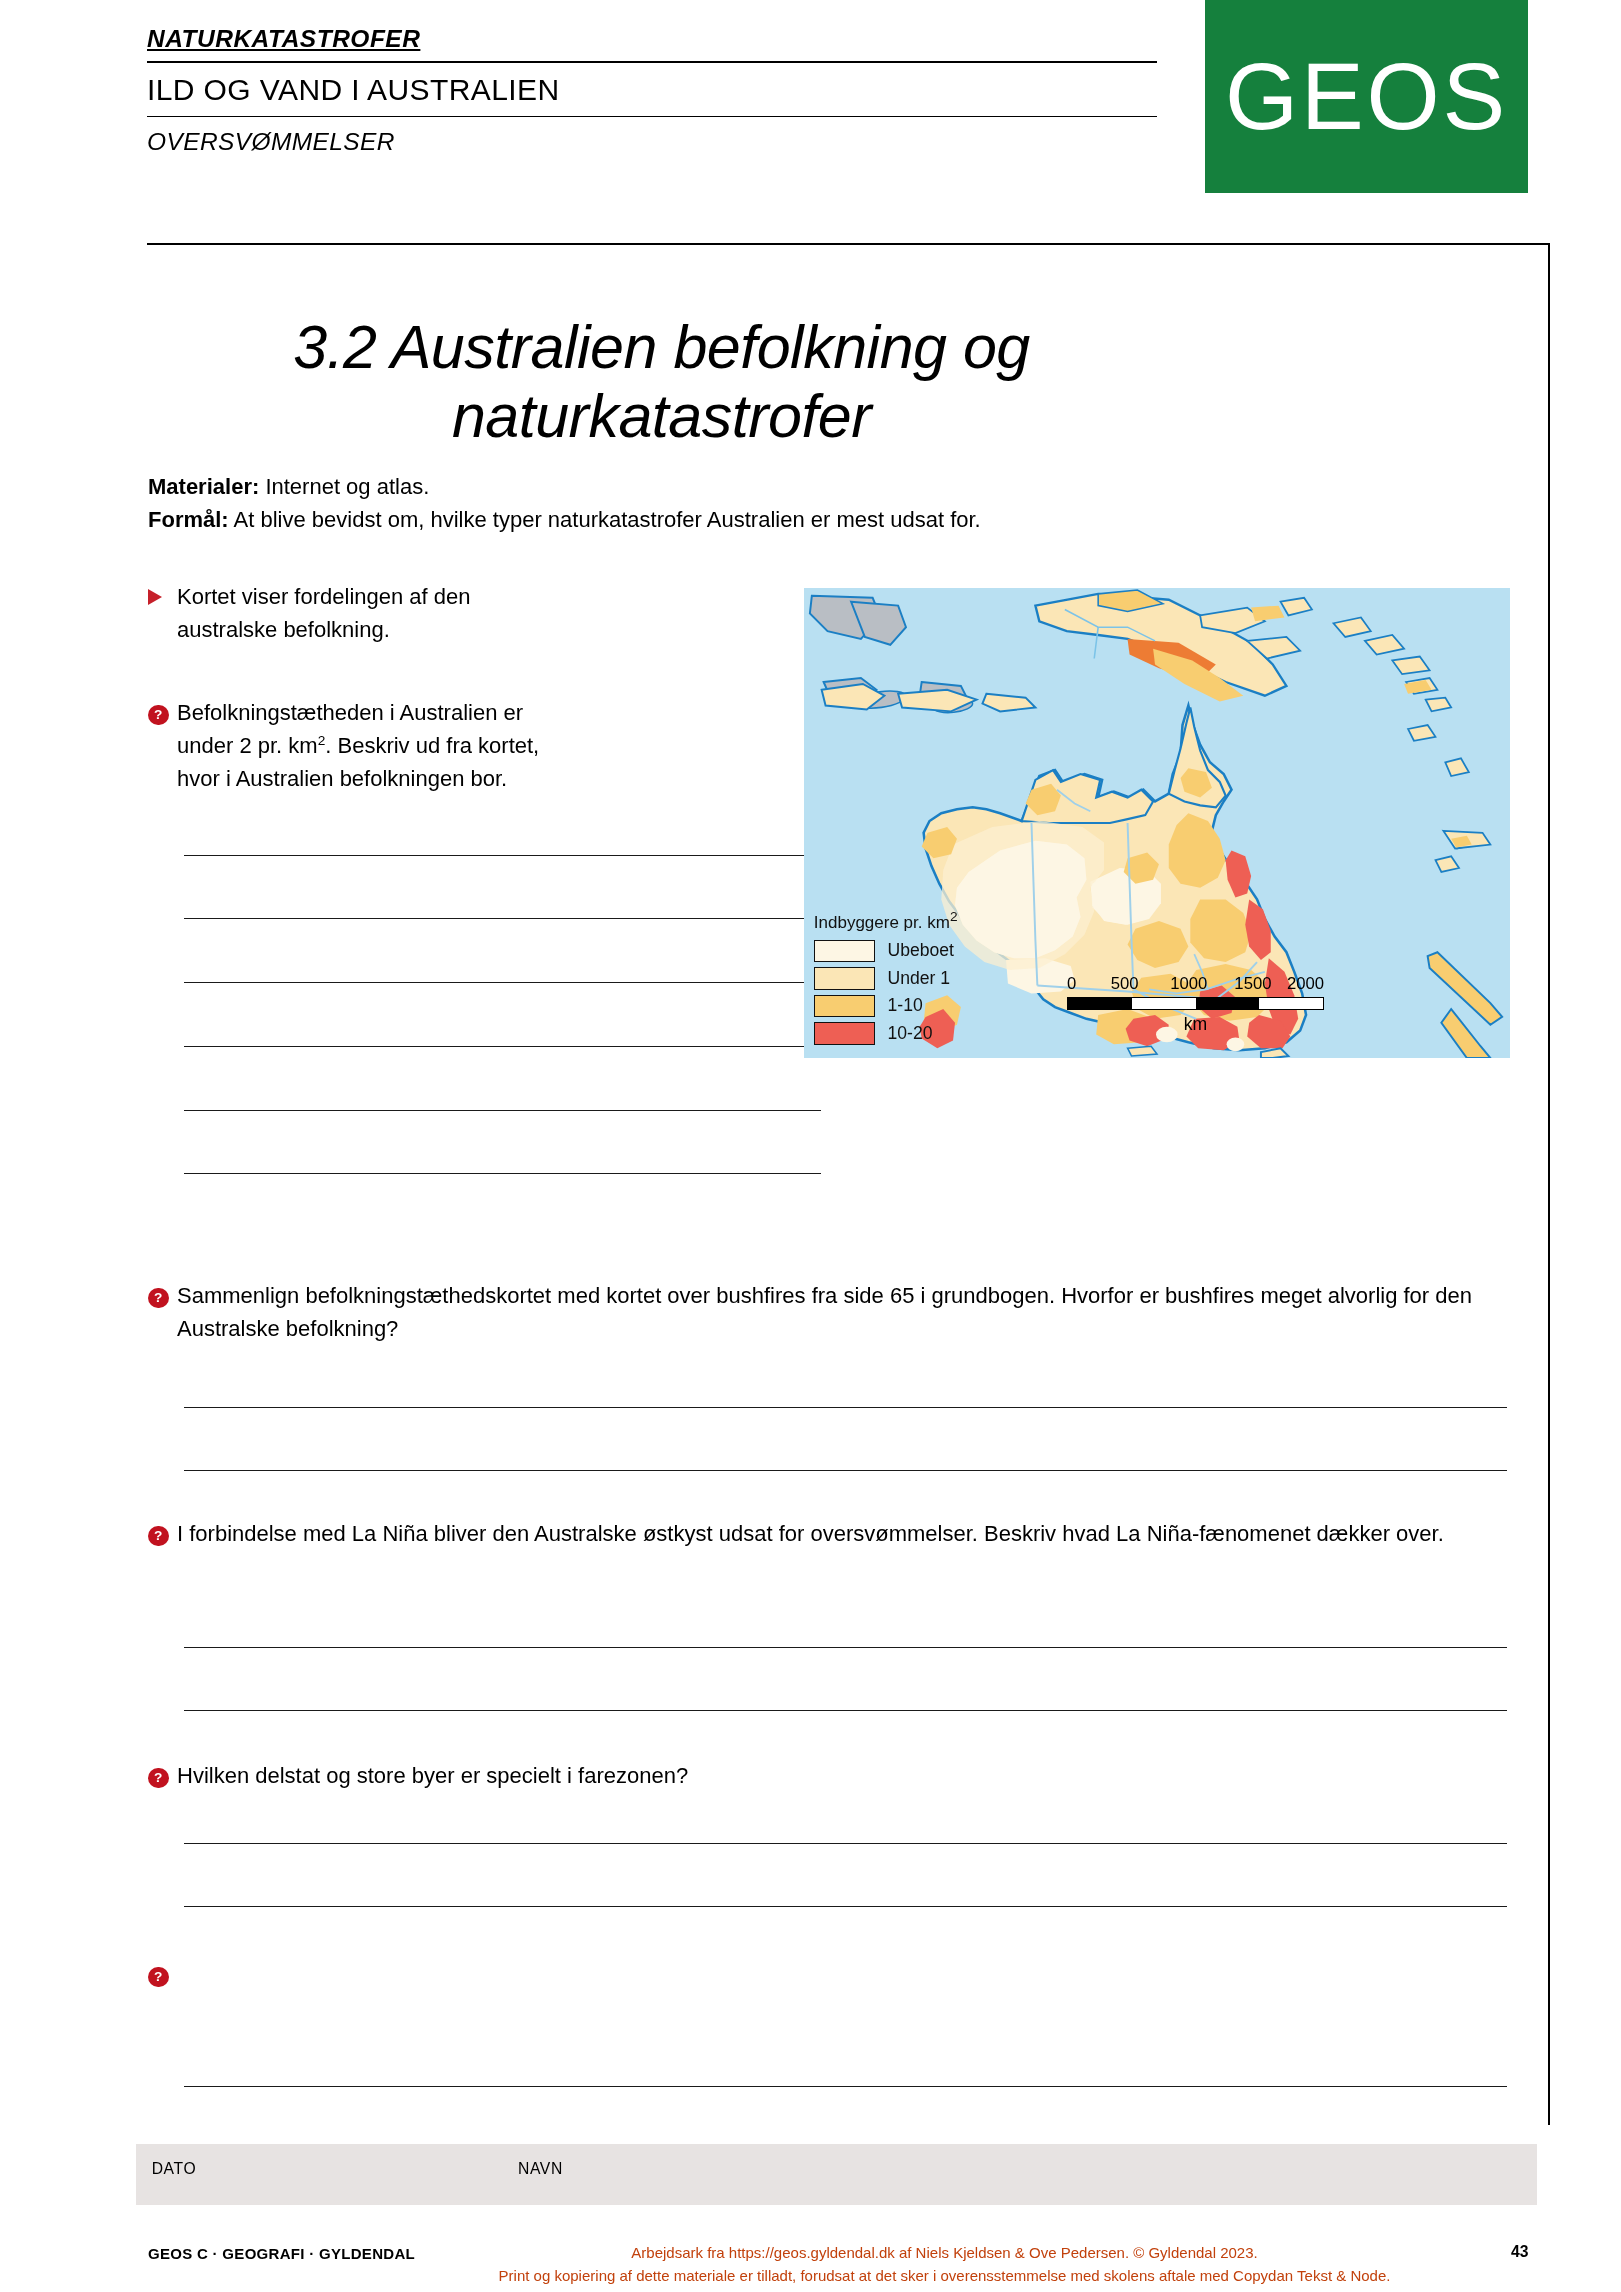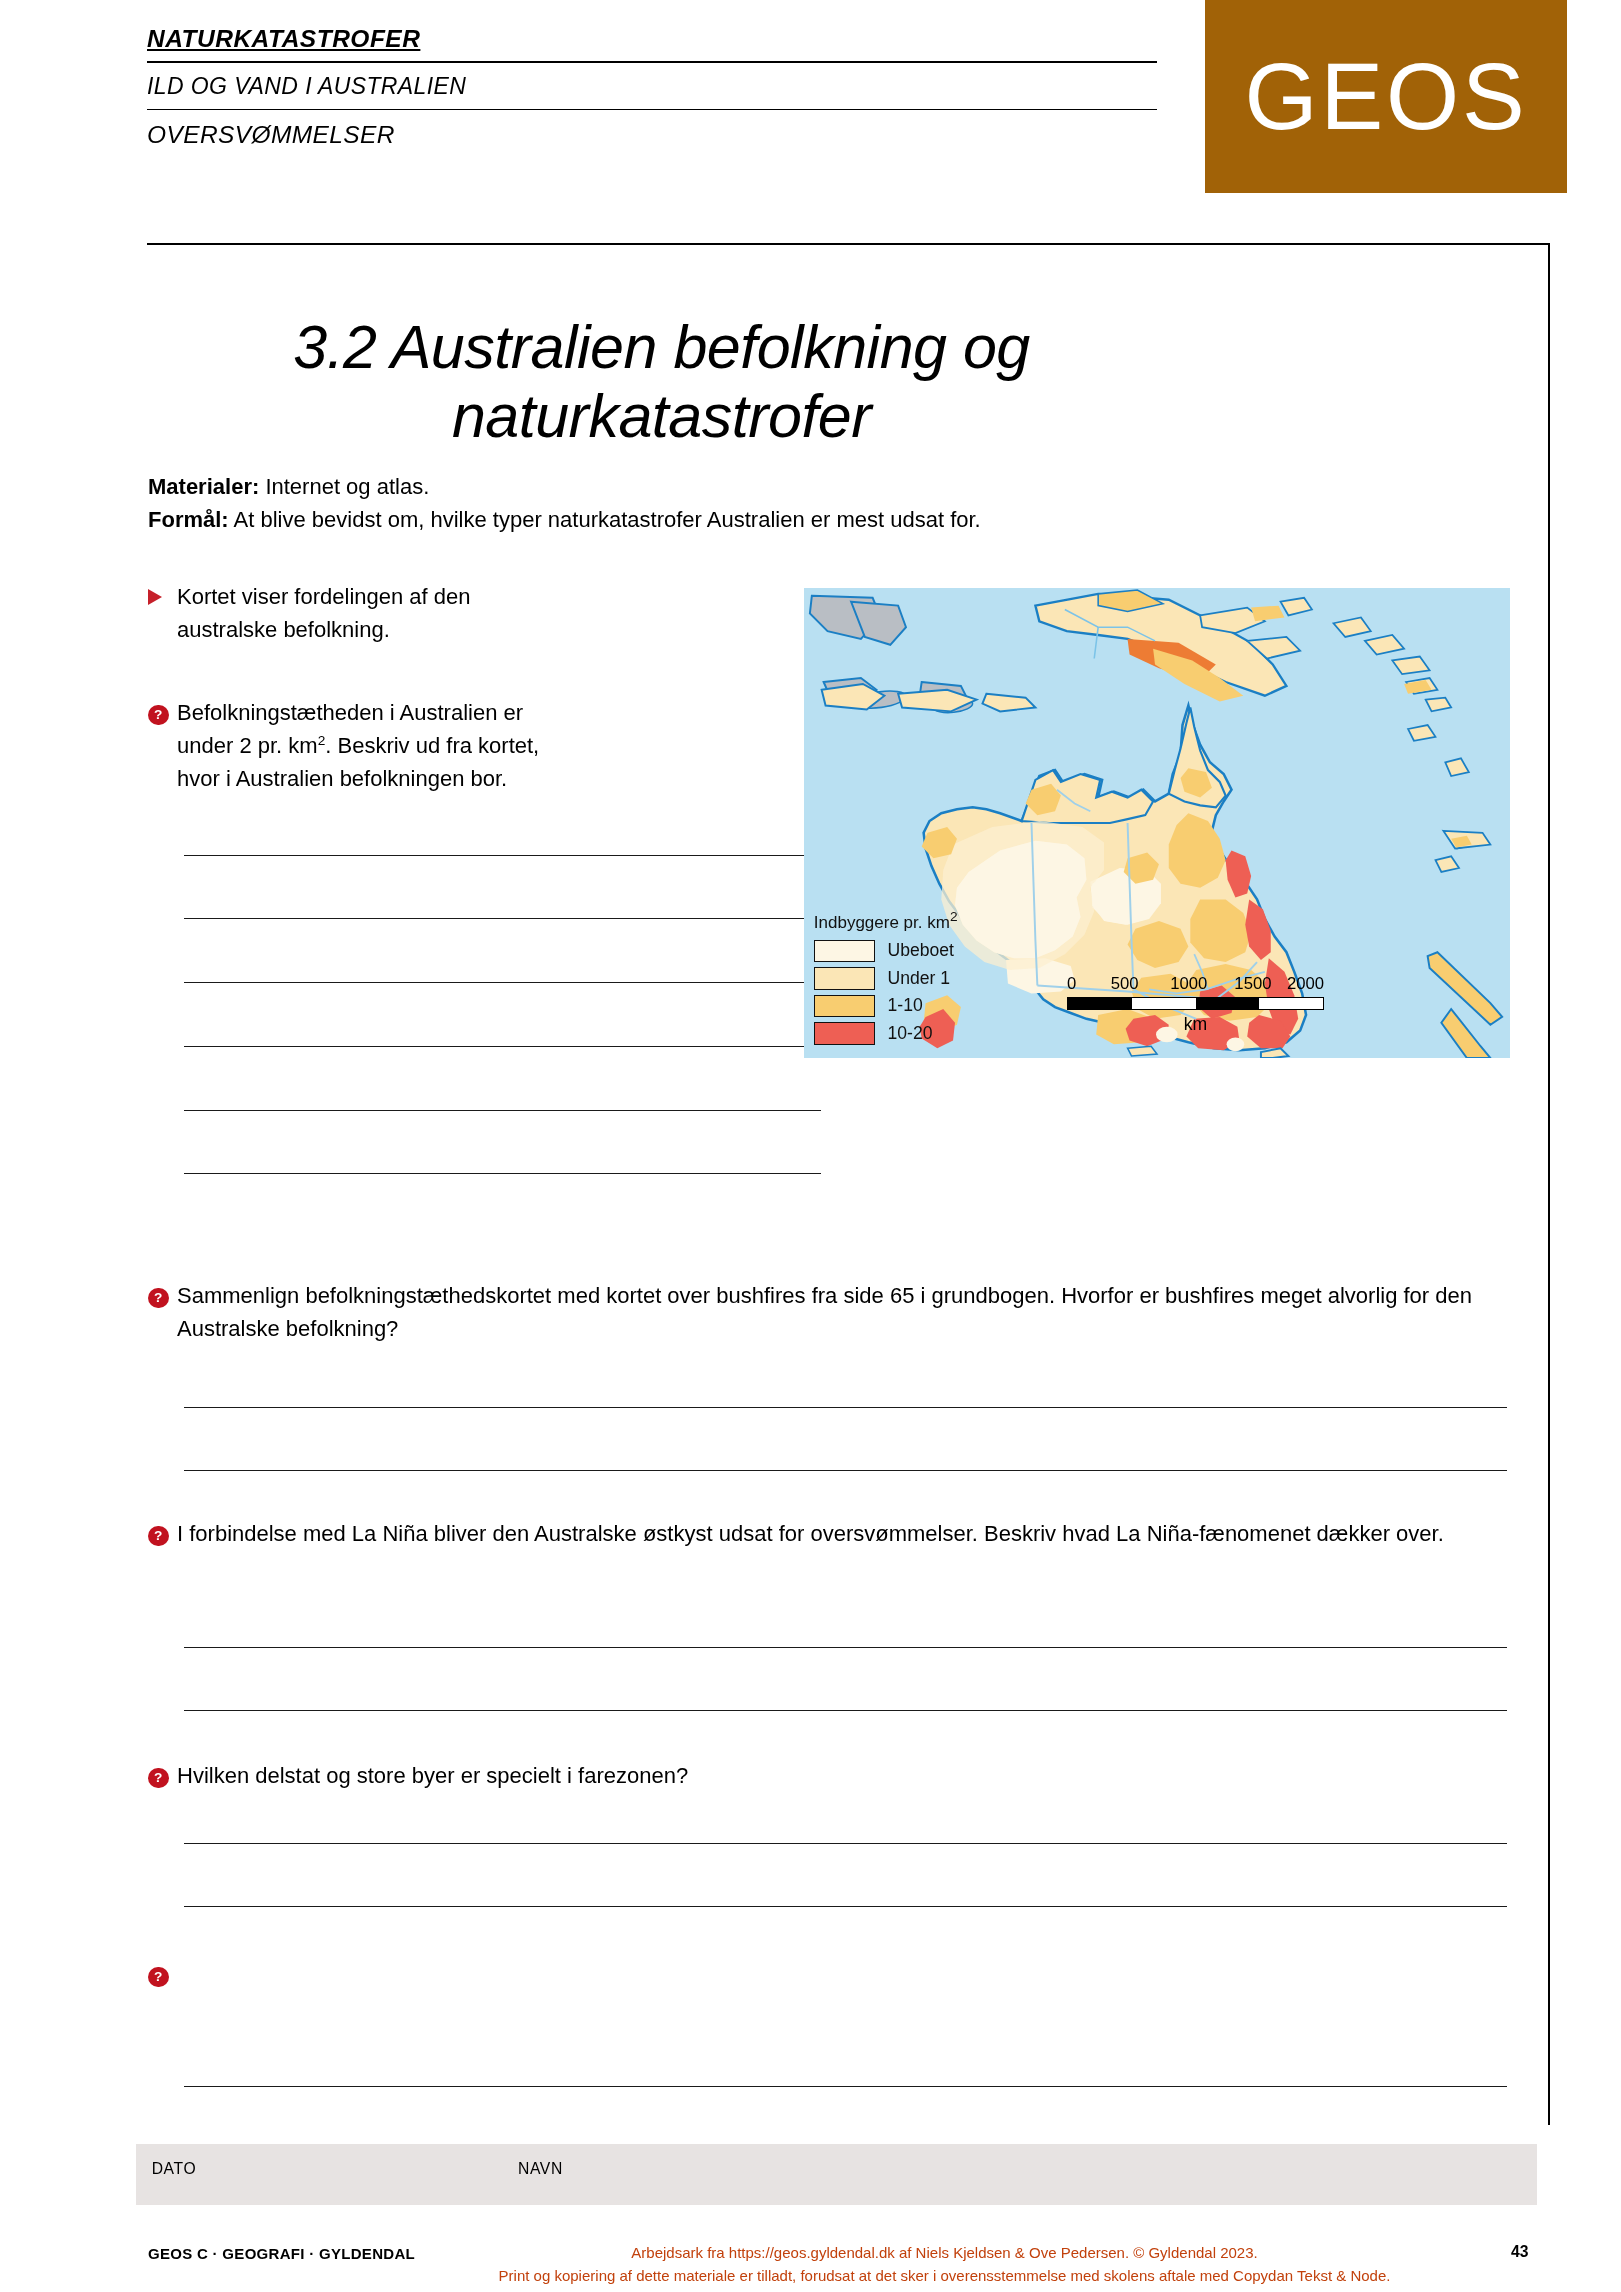--- a/index.html
+++ b/index.html
@@ -10,32 +10,32 @@
     -webkit-font-smoothing:antialiased;
   }
 
   
   #header{position:absolute;left:147px;top:24.5px;width:1010px;}
   .hdr-line1{
     font-style:italic;font-weight:bold;font-size:24.5px;letter-spacing:0.5px;
     padding-bottom:8.8px;border-bottom:2.2px solid #000;text-decoration:underline;
   }
   .hdr-line2{
-    font-style:italic;font-size:23px;letter-spacing:0.4px;
+    font-size:30px;letter-spacing:0.4px;
     padding:9.8px 0 8.8px 0;border-bottom:1.6px solid #000;
   }
   .hdr-line3{
     font-style:italic;font-size:24.5px;letter-spacing:0.4px;
     padding:10.8px 0 0 0;
   }
 
   
   #geos-logo{
-    position:absolute;left:1205px;top:0px;width:362px;height:193px;
-    background:#a16207;display:flex;align-items:center;justify-content:center;
+    position:absolute;left:1205px;top:0px;width:323px;height:193px;
+    background:#15803d;display:flex;align-items:center;justify-content:center;
   }
   #geos-logo .word{
     color:#ffffff;font-size:94px;font-weight:400;letter-spacing:2.9px;
     line-height:1;font-family:"Liberation Sans","DejaVu Sans",sans-serif;
   }
 
   
   #page-frame{
     position:absolute;left:147px;top:243px;width:1403px;height:1882px;
     border-top:2.2px solid #000;border-right:2.2px solid #000;

